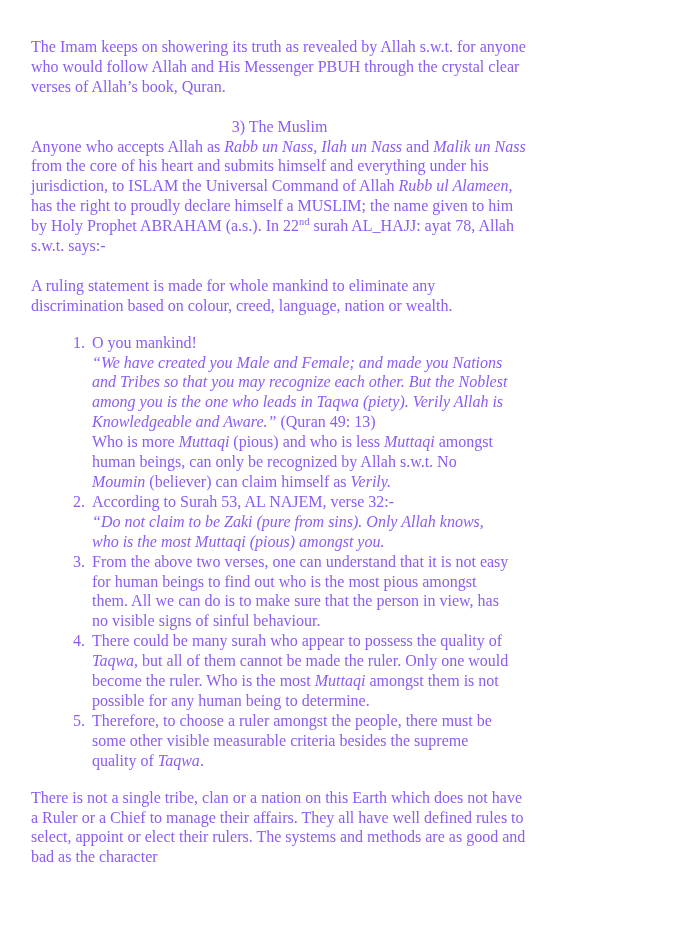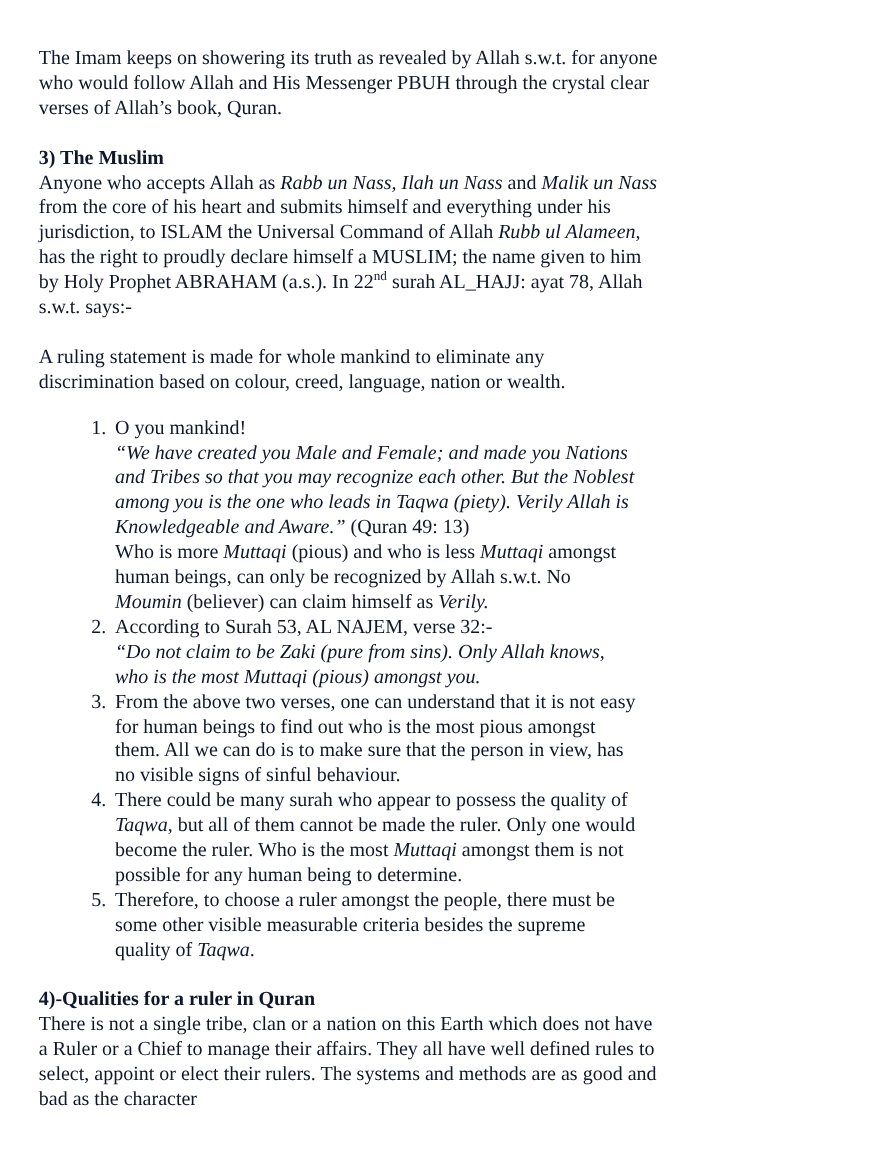--- a/index.html
+++ b/index.html
@@ -10,29 +10,30 @@
   .page {
     position: relative;
     width: 564px;
     height: 929px;
     box-sizing: border-box;
     padding: 37px 36px 0 31px;
     background: #ffffff;
     font-family: "Liberation Serif", "DejaVu Serif", serif;
     font-size: 16px;
     line-height: 19.9px;
-    color: #0f172a;
+    color: #8b5cf6;
     overflow: hidden;
   }
   .doc-body p {
     margin: 0;
     white-space: pre-wrap;
   }
   .doc-body p.heading {
-    font-weight: bold;
+    font-weight: normal;
+    text-align: center;
   }
   .doc-body .gap {
     margin-top: 19.9px;
   }
   .doc-body ol {
     margin: 17px;
     padding-left: 41px;
     list-style: decimal outside;
   }
   .doc-body li {
@@ -60,16 +61,15 @@
       <ol>
         <li><span>O you mankind!
 </span><span class="it">“We have created you Male and Female; and made you Nations and Tribes so that you may recognize each other. But the Noblest among you is the one who leads in Taqwa (piety). Verily Allah is Knowledgeable and Aware.”</span><span> (Quran 49: 13)
 </span><span>Who is more </span><span class="it">Muttaqi</span><span> (pious) and who is less </span><span class="it">Muttaqi</span><span> amongst human beings, can only be recognized by Allah s.w.t. No </span><span class="it">Moumin</span><span> (believer) can claim himself as </span><span class="it">Verily.</span></li>
         <li><span>According to Surah 53, AL NAJEM, verse 32:-
 </span><span class="it">“Do not claim to be Zaki (pure from sins). Only Allah knows, who is the most Muttaqi (pious) amongst you.</span></li>
         <li><span>From the above two verses, one can understand that it is not easy for human beings to find out who is the most pious amongst them. All we can do is to make sure that the person in view, has no visible signs of sinful behaviour.</span></li>
         <li><span>There could be many surah who appear to possess the quality of </span><span class="it">Taqwa</span><span>, but all of them cannot be made the ruler. Only one would become the ruler. Who is the most </span><span class="it">Muttaqi</span><span> amongst them is not possible for any human being to determine.</span></li>
         <li><span>Therefore, to choose a ruler amongst the people, there must be some other visible measurable criteria besides the supreme quality of </span><span class="it">Taqwa</span><span>.</span></li>
       </ol>
-      <p class="heading gap"><span>4)-Qualities for a ruler in Quran</span></p>
       <p><span>There is not a single tribe, clan or a nation on this Earth which does not have a Ruler or a Chief to manage their affairs. They all have well defined rules to select, appoint or elect their rulers. The systems and methods are as good and bad as the character</span></p>
     </div>
 </div>
 
 </body></html>

